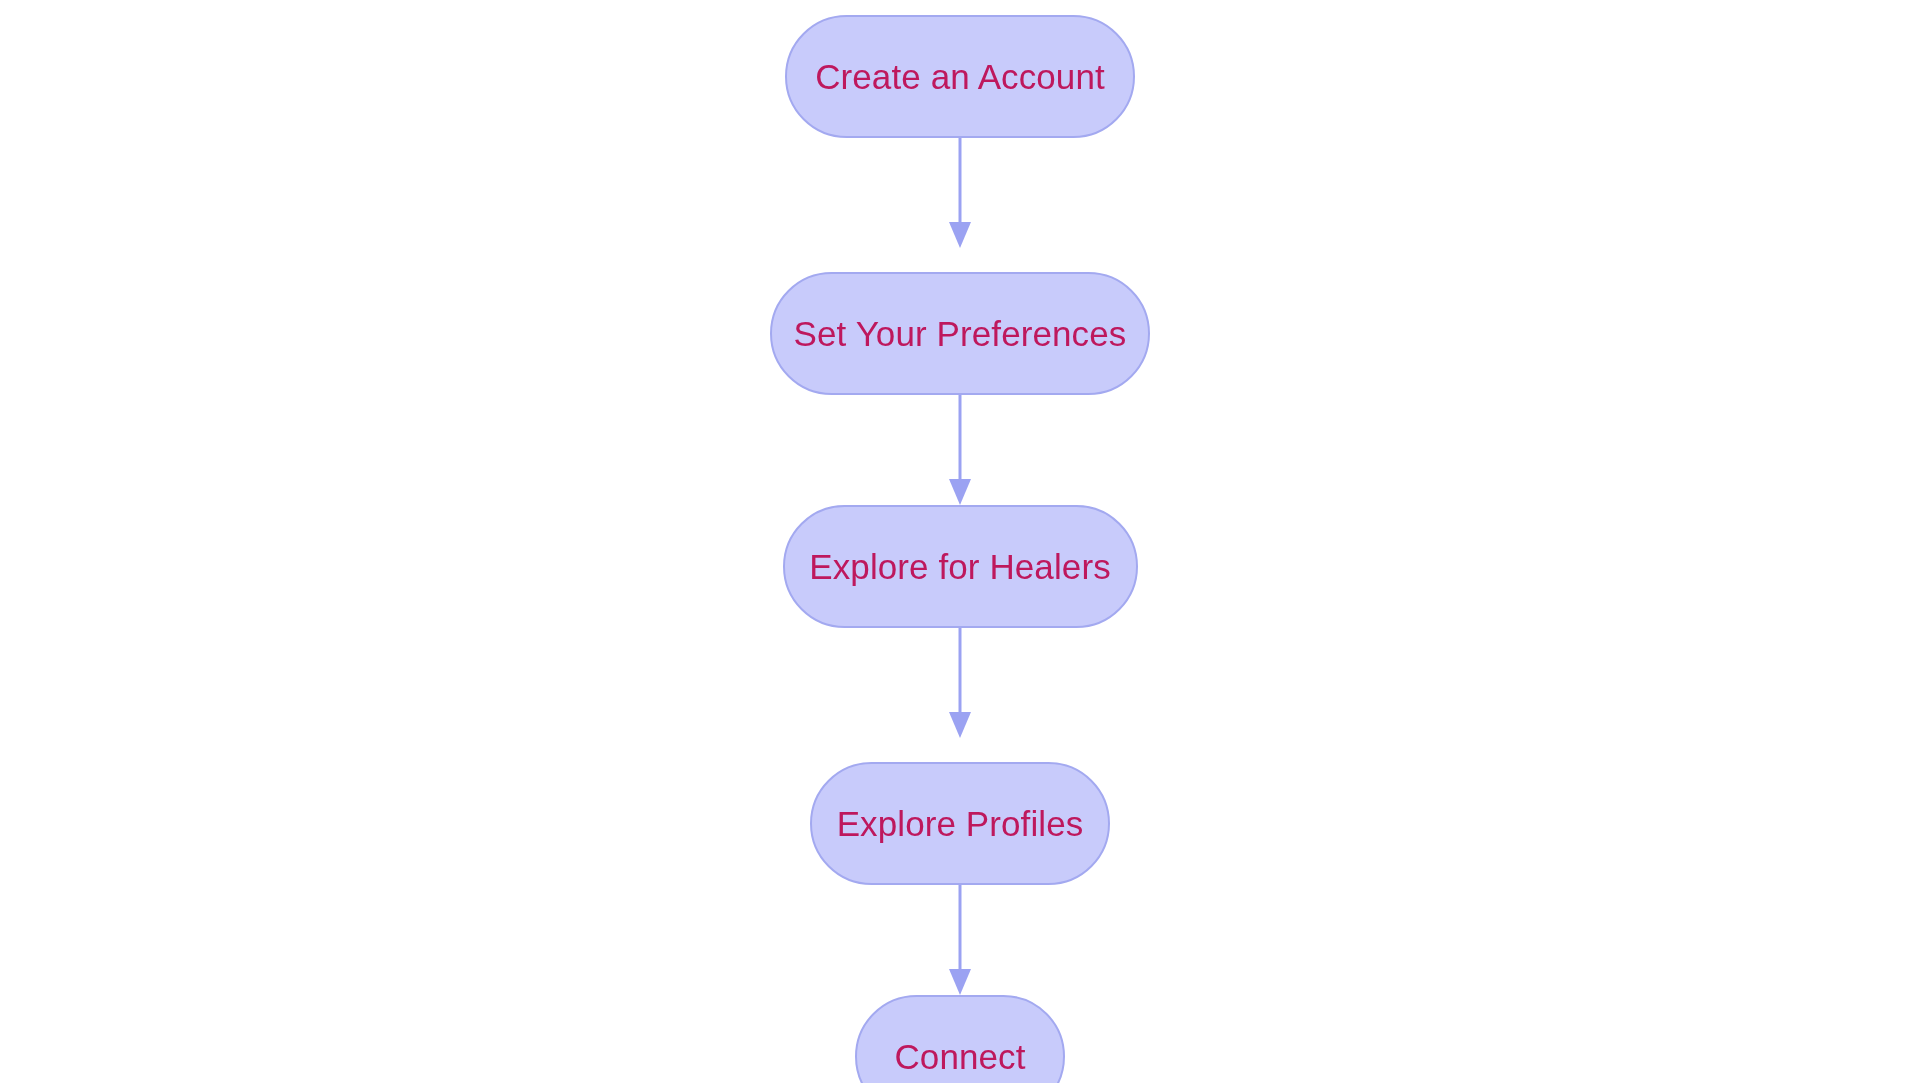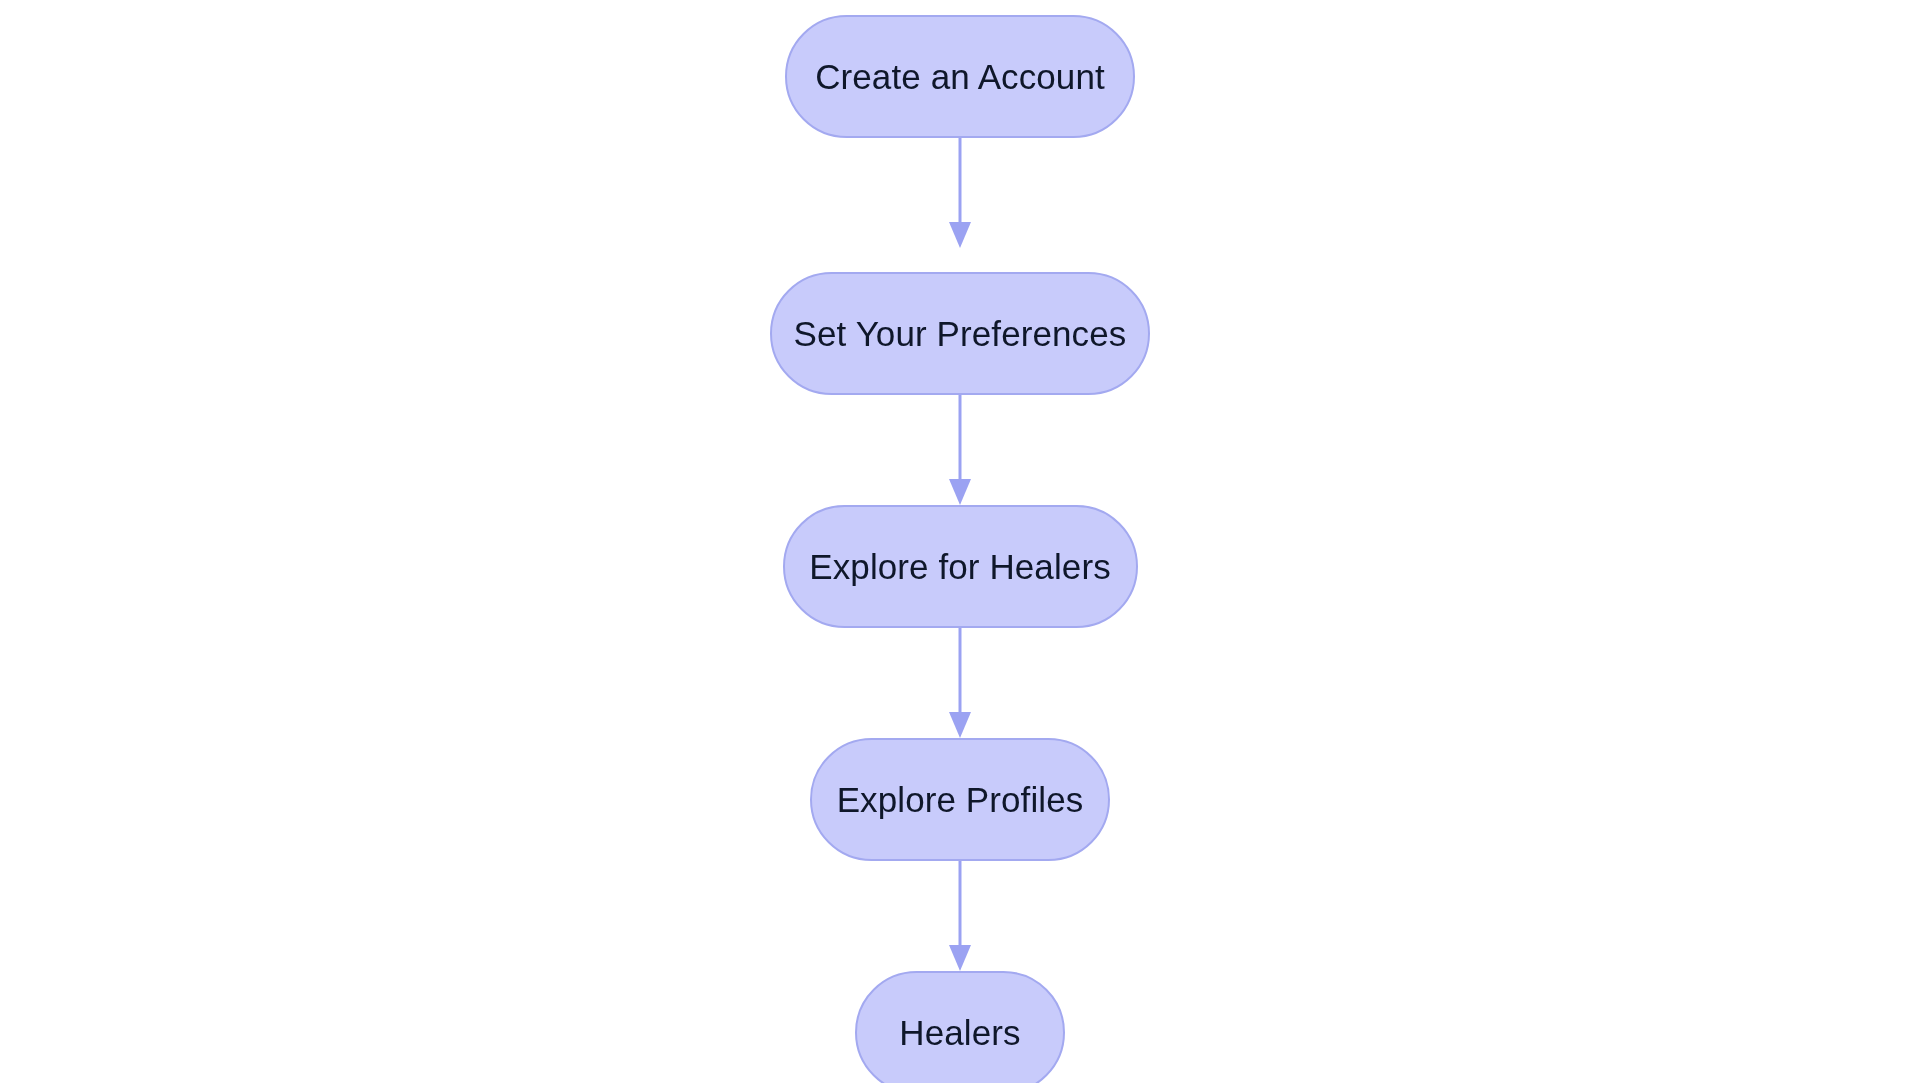--- a/index.html
+++ b/index.html
@@ -39,33 +39,33 @@
     height: 123px;
     display: flex;
     align-items: center;
     justify-content: center;
     background: #c8cbfb;
     border: 2px solid #a3a9f0;
     border-radius: 62px;
     flex: 0 0 auto;
   }
   .node-label {
-    color: #0f172a;
+    color: #be185d;
     font-family: "Liberation Sans", sans-serif;
     font-size: 35px;
     font-weight: 400;
     line-height: 1;
     white-space: nowrap;
     letter-spacing: 0.1px;
   }
 
   .node-w1 { width: 350px; }
   .node-w2 { width: 380px; margin-top: 24px; }
   .node-w3 { width: 355px; }
-  .node-w4 { width: 300px; }
+  .node-w4 { width: 300px; margin-top: 24px; }
   .node-w5 { width: 210px; }
 
   
   .connector {
     width: 30px;
     height: 110px;
     flex: 0 0 auto;
     display: block;
   }
 
@@ -110,17 +110,17 @@
     <div class="node node-w4">
       <span class="node-label">Explore Profiles</span>
     </div>
 
     <svg class="connector" viewBox="0 0 30 110">
       <line x1="15" y1="0" x2="15" y2="92" stroke="#9ba2f2" stroke-width="3"></line>
       <polygon points="15,110 4,84 26,84" fill="#9ba2f2"></polygon>
     </svg>
 
     <div class="node node-w5">
-      <span class="node-label">Healers</span>
+      <span class="node-label">Connect</span>
     </div>
 
   </div>
 </div>
 
 </body></html>

